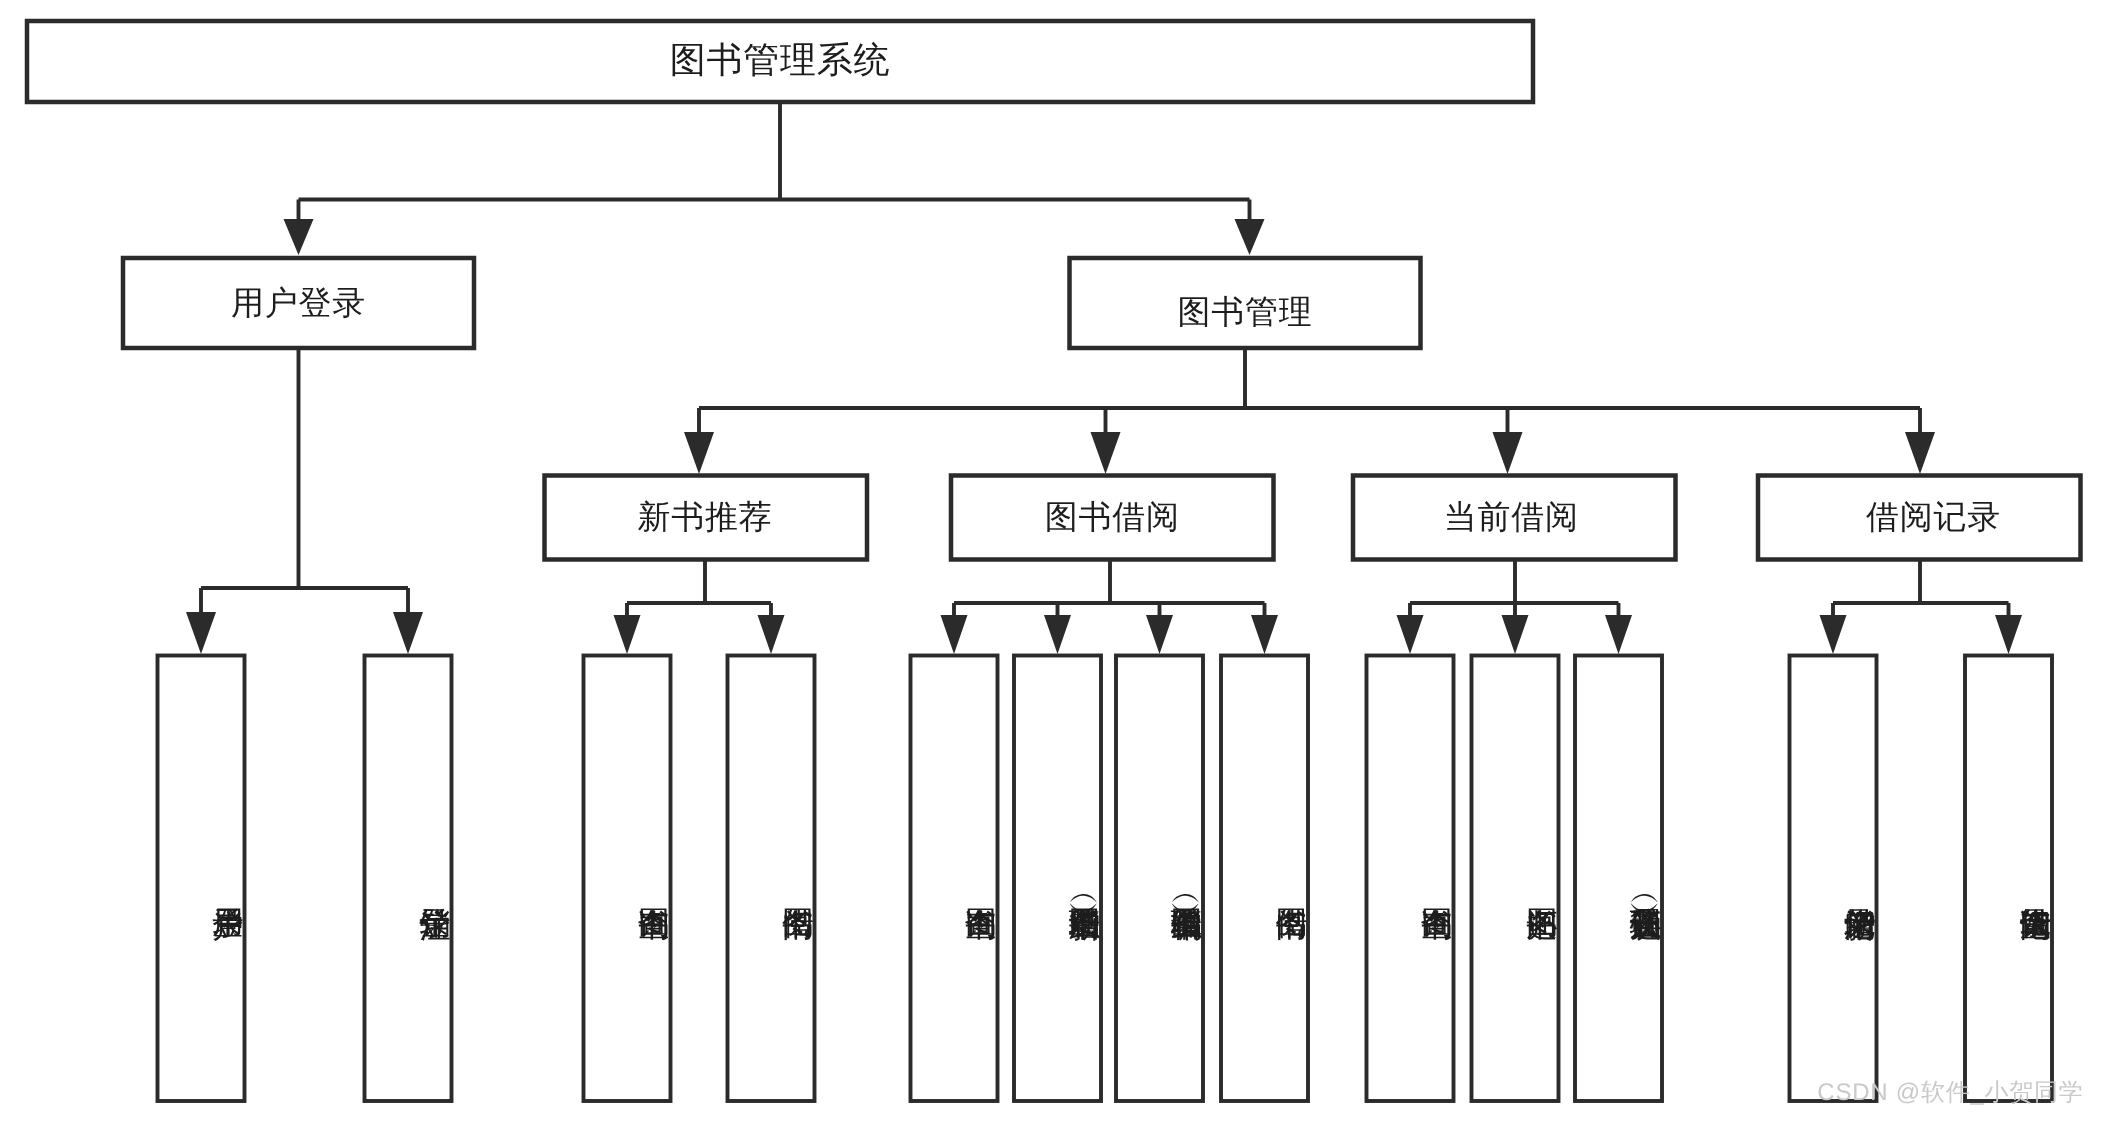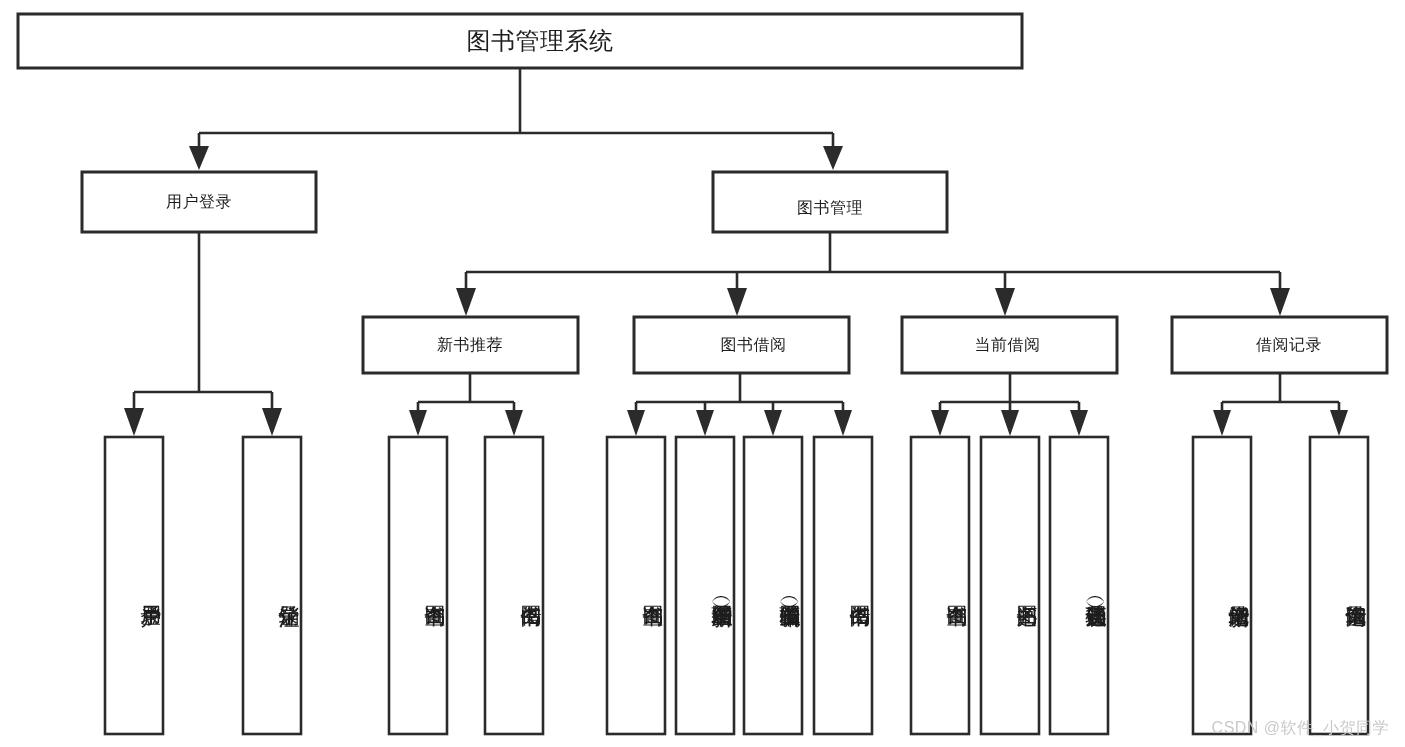--- a/index.html
+++ b/index.html
@@ -45,21 +45,21 @@
   .arrow-head {
     fill: #2b2b2b;
     stroke: none;
   }
   .node-label-h {
     position: absolute;
     display: flex;
     align-items: center;
     justify-content: center;
     color: #1d1d1d;
-    font-size: 16px;
+    font-size: 22px;
     line-height: 1.15;
     letter-spacing: 0.5px;
     white-space: nowrap;
     pointer-events: none;
   }
   .node-label-v {
     position: absolute;
     display: flex;
     align-items: flex-start;
     justify-content: center;
@@ -174,27 +174,27 @@
     <rect class="node-box-thin" x="814" y="437" width="58" height="297"></rect>
 
     <rect class="node-box-thin" x="911" y="437" width="58" height="297"></rect>
     <rect class="node-box-thin" x="981" y="437" width="58" height="297"></rect>
     <rect class="node-box-thin" x="1050" y="437" width="58" height="297"></rect>
 
     <rect class="node-box-thin" x="1193" y="437" width="58" height="297"></rect>
     <rect class="node-box-thin" x="1310" y="437" width="58" height="297"></rect>
   </svg>
 
-  <div class="node-label-h" style="left:18px; top:14px; width:1004px; height:54px; font-size:24px;margin-left:20px;">图书管理系统</div>
+  <div class="node-label-h" style="left:18px; top:14px; width:1004px; height:54px; font-size:24px;">图书管理系统</div>
 
   <div class="node-label-h" style="left:82px; top:172px; width:234px; height:60px;">用户登录</div>
   <div class="node-label-h" style="left:713px; top:172px; width:234px; height:72px;">图书管理</div>
 
   <div class="node-label-h" style="left:363px; top:317px; width:214px; height:56px;">新书推荐</div>
-  <div class="node-label-h" style="left:634px; top:317px; width:215px; height:56px;padding-left:12px;">图书借阅</div>
+  <div class="node-label-h" style="left:634px; top:317px; width:215px; height:56px;">图书借阅</div>
   <div class="node-label-h" style="left:902px; top:317px; width:211px; height:56px;">当前借阅</div>
   <div class="node-label-h" style="left:1172px; top:317px; width:234px; height:56px;">借阅记录</div>
 
   <div class="node-label-v" style="left:105px; top:437px; width:58px; height:297px;">用户登录</div>
   <div class="node-label-v" style="left:243px; top:437px; width:58px; height:297px;">注销登录</div>
 
   <div class="node-label-v" style="left:389px; top:437px; width:58px; height:297px;">查询图书</div>
   <div class="node-label-v" style="left:485px; top:437px; width:58px; height:297px;">借阅图书</div>
 
   <div class="node-label-v" style="left:607px; top:437px; width:58px; height:297px;">查询图书</div>

